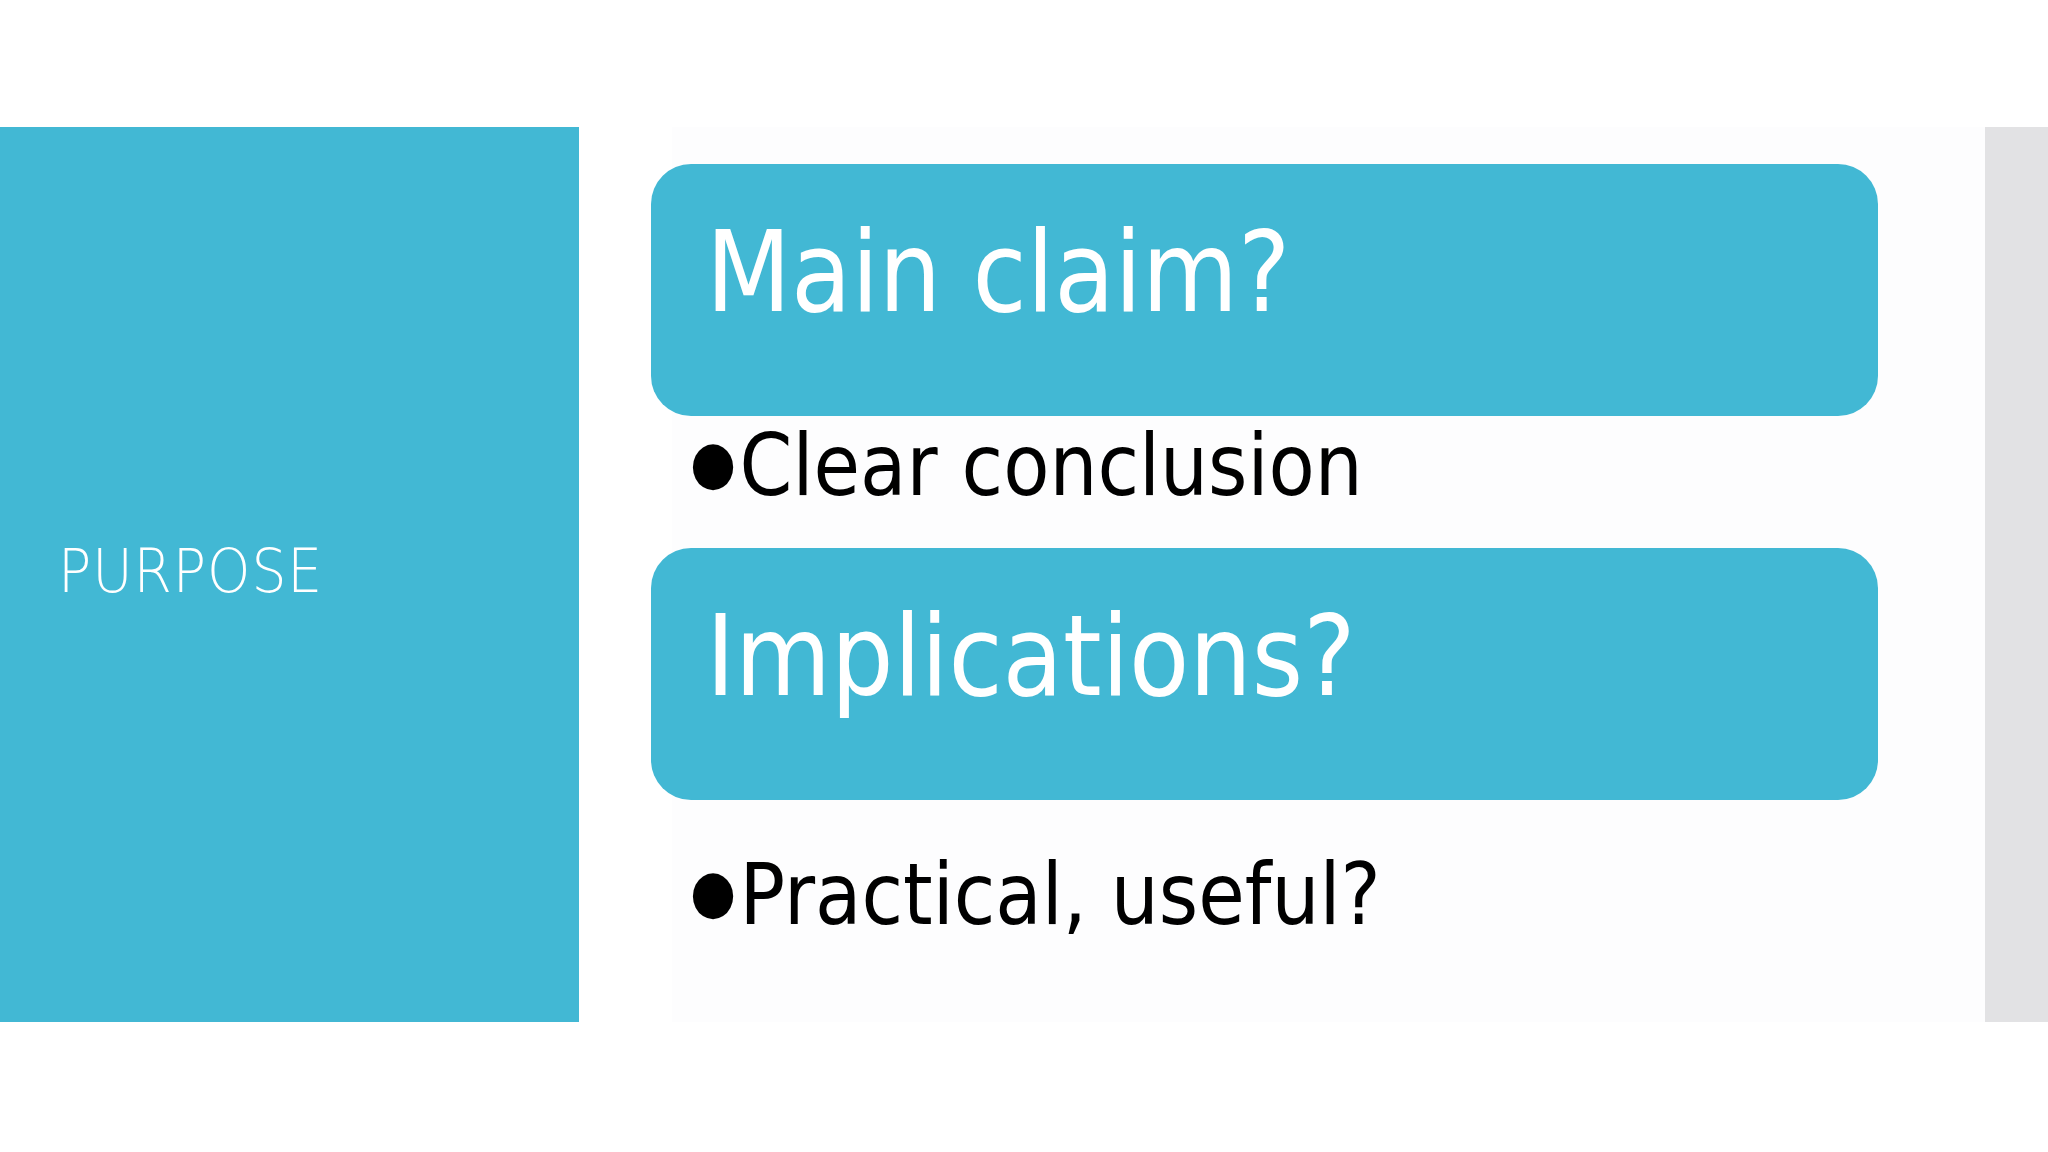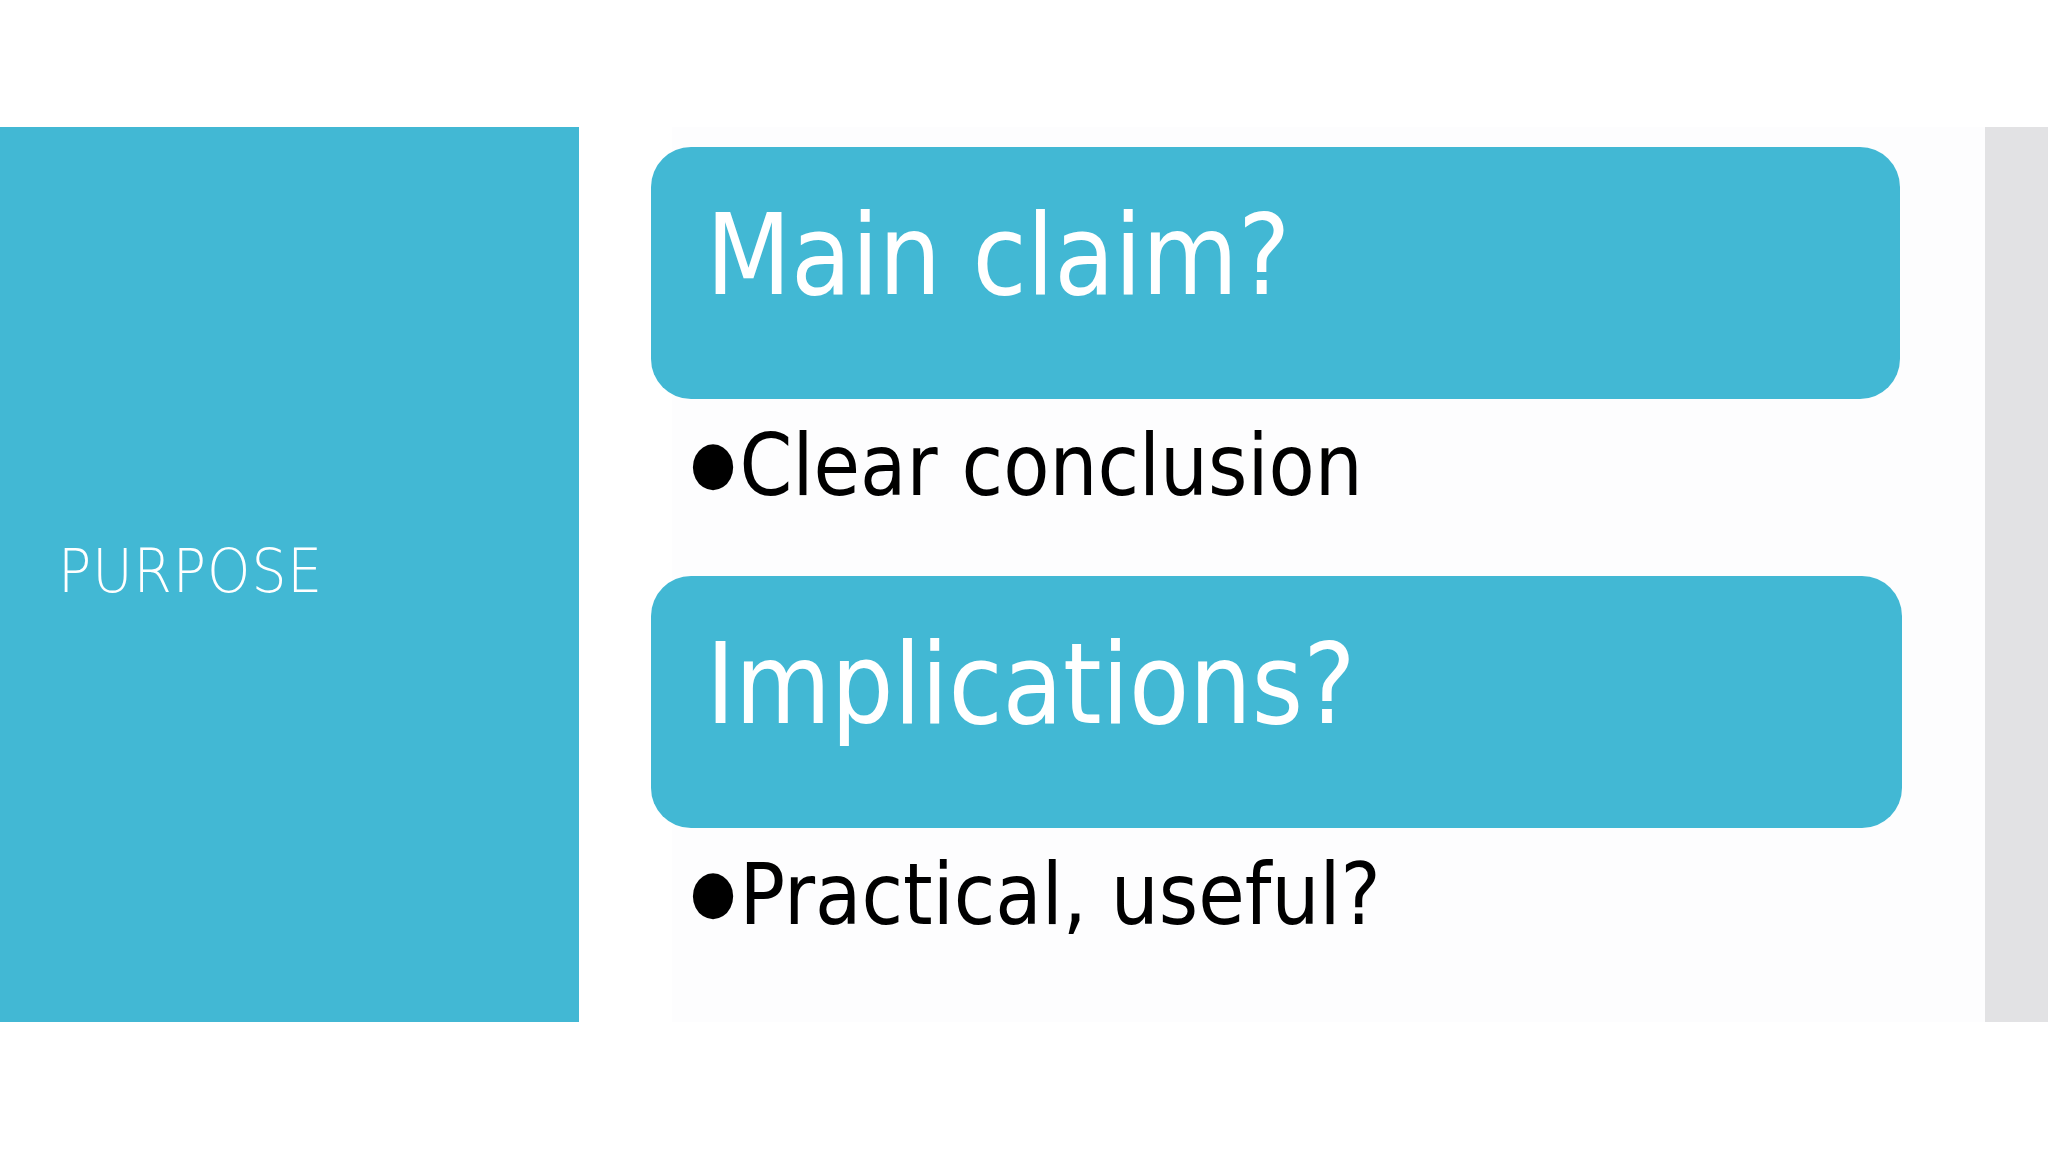--- a/index.html
+++ b/index.html
@@ -43,25 +43,25 @@
 </head>
 <body>
 
 <div class="left-panel">
 </div>
 <div class="left-label">PURPOSE</div>
 
 <div class="content-bg"></div>
 <div class="right-panel"></div>
 
-<div class="box" style="top:147px;padding-left:22px;">
+<div class="box" style="top:164px;">
   <div class="box-title">Main claim?</div>
 </div>
 <div class="bullet" style="top:422px;">
   <span class="dot">●</span><span>Clear conclusion</span>
 </div>
 
-<div class="box" style="top:576px;padding-left:24px;">
+<div class="box" style="top:548px;">
   <div class="box-title">Implications?</div>
 </div>
 <div class="bullet" style="top:851px;">
   <span class="dot">●</span><span>Practical, useful?</span>
 </div>
 
 </body></html>

